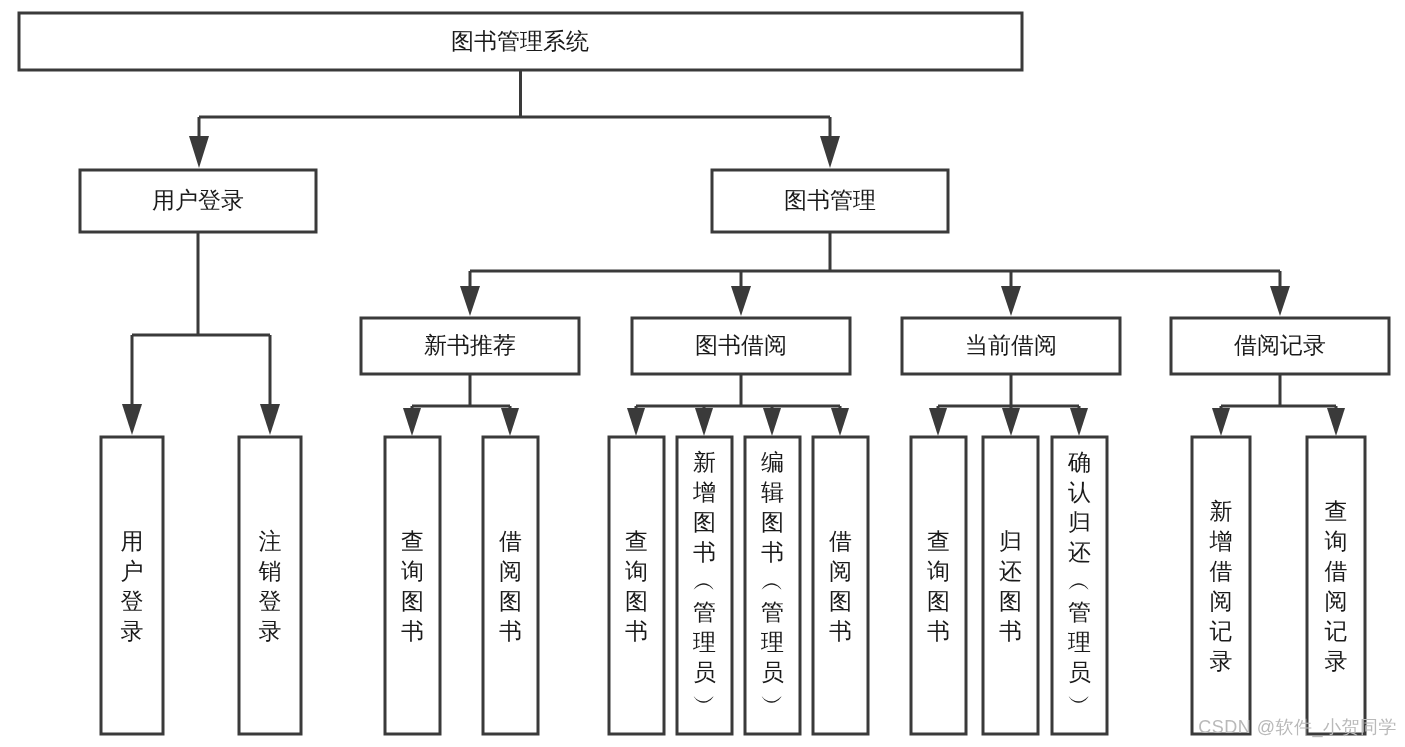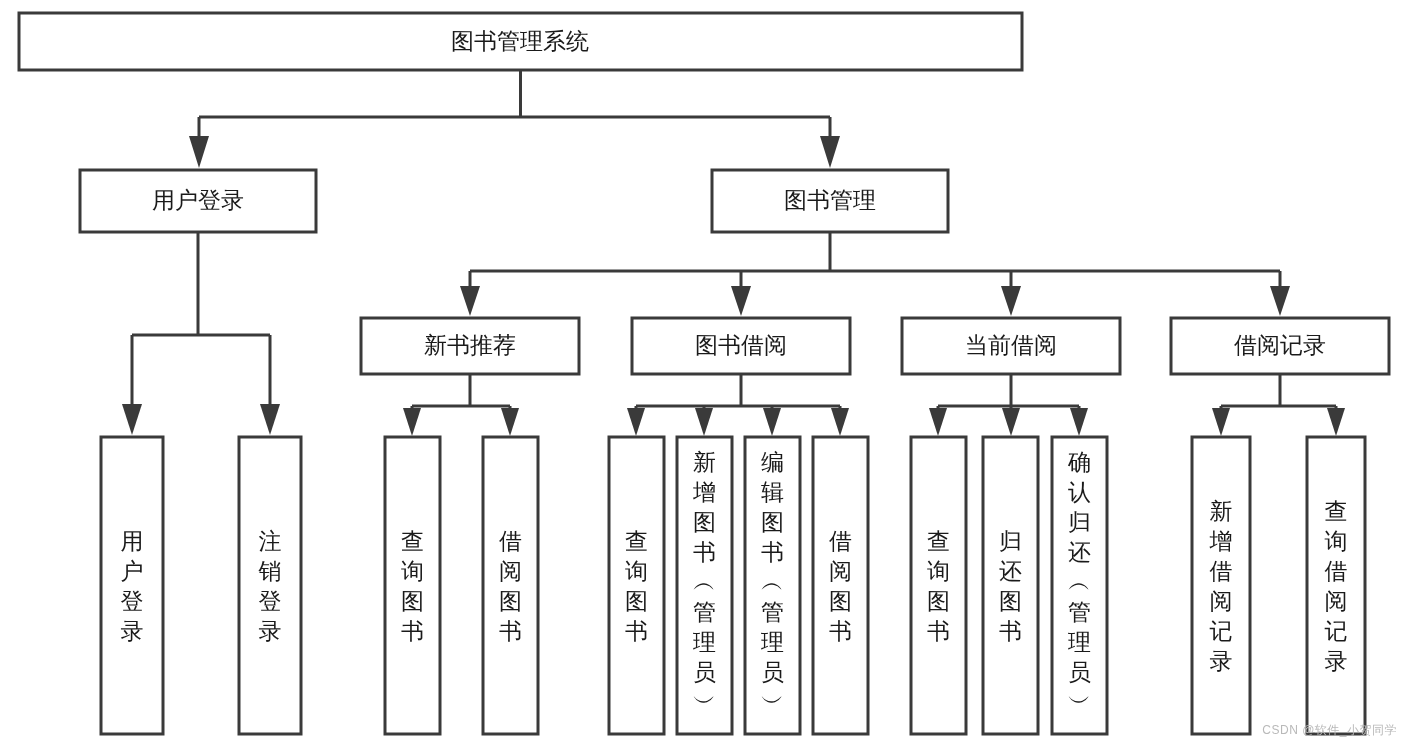--- a/index.html
+++ b/index.html
@@ -45,21 +45,21 @@
   }
   .arrow-head {
     fill: #3a3a3a;
     stroke: none;
   }
   .watermark {
     position: absolute;
     right: 8px;
     bottom: 8px;
     font-family: "Liberation Sans", "DejaVu Sans", sans-serif;
-    font-size: 12px;
+    font-size: 18px;
     color: #b9b9b9;
     letter-spacing: 0.5px;
     white-space: nowrap;
     user-select: none;
   }
 </style>
 </head>
 <body>
 
 <svg id="diagram" viewBox="0 0 1405 747" xmlns="http://www.w3.org/2000/svg">

